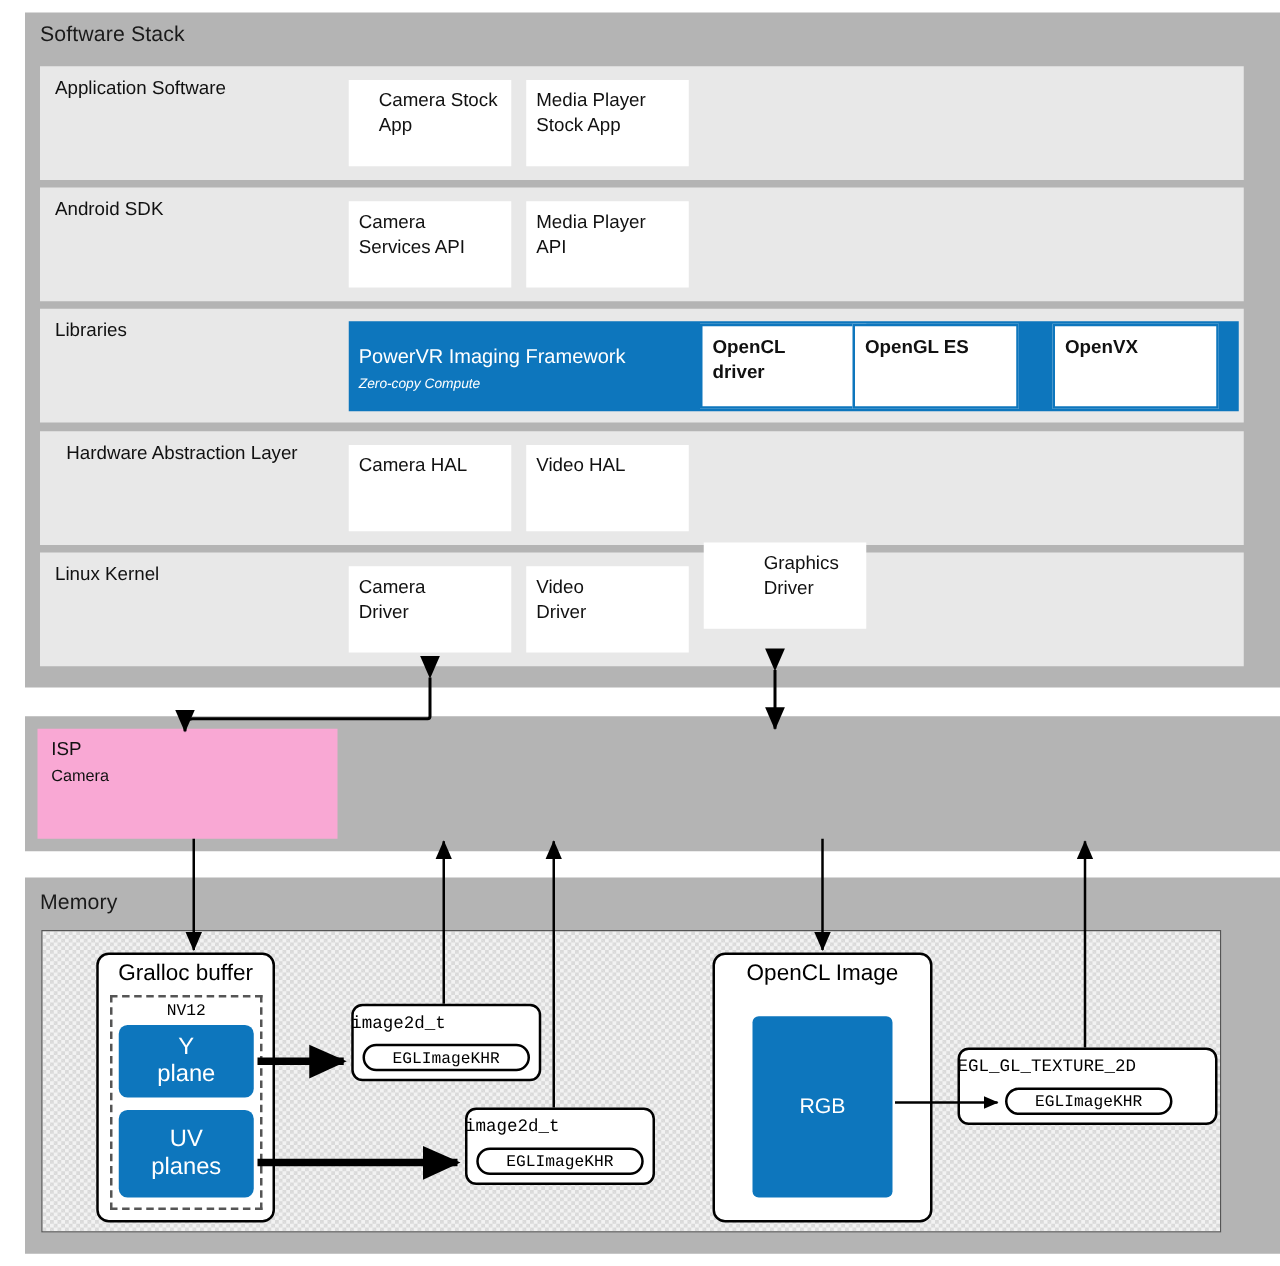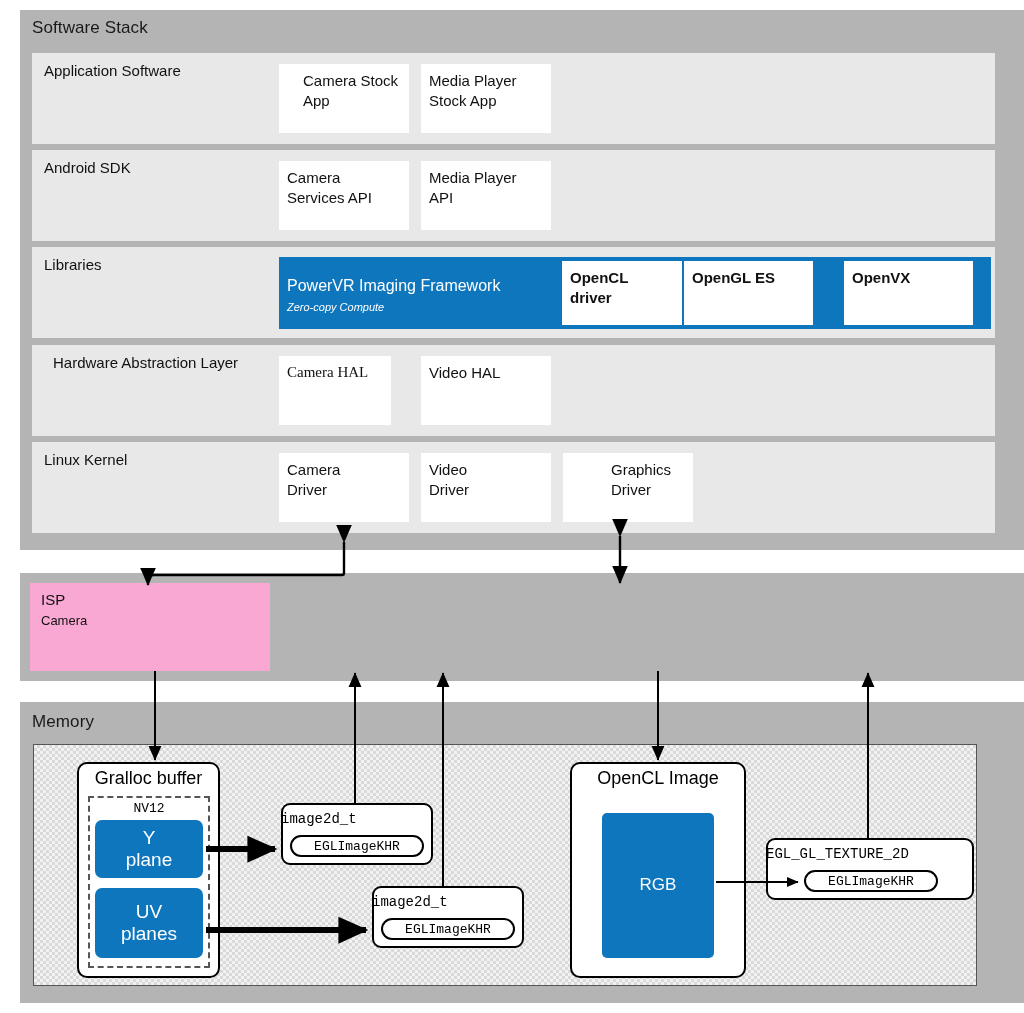--- a/index.html
+++ b/index.html
@@ -208,30 +208,30 @@
     <div class="bt2">Zero-copy Compute</div>
   </div>
 
   <div class="wbox bordered bold" style="left:560px;top:259px;width:133px;height:68px;">OpenCL
 driver</div>
   <div class="wbox bordered bold" style="left:682px;top:259px;width:133px;height:68px;">OpenGL ES</div>
   <div class="wbox bordered bold" style="left:842px;top:259px;width:133px;height:68px;">OpenVX</div>
 
   <div class="row" style="left:32px;top:345px;width:963px;height:91px;"></div>
   <div class="row-label" style="left:53px;top:354px;text-align:center;">Hardware Abstraction Layer</div>
-  <div class="wbox" style="left:279px;top:356px;width:112px;height:69px;font-family:Liberation Serif, serif;">Camera HAL</div>
+  <div class="wbox" style="left:279px;top:356px;width:130px;height:69px;">Camera HAL</div>
   <div class="wbox" style="left:421px;top:356px;width:130px;height:69px;">Video HAL</div>
 
   <div class="row" style="left:32px;top:442px;width:963px;height:91px;"></div>
   <div class="row-label" style="left:44px;top:451px;">Linux Kernel</div>
   <div class="wbox" style="left:279px;top:453px;width:130px;height:69px;">Camera
 Driver</div>
   <div class="wbox" style="left:421px;top:453px;width:130px;height:69px;">Video
 Driver</div>
-  <div class="wbox" style="left:563px;top:453px;width:130px;height:69px;padding-left:48px;">Graphics
+  <div class="wbox" style="left:563px;top:434px;width:130px;height:69px;padding-left:48px;">Graphics
 Driver</div>
 
   <div class="panel" style="left:20px;top:573px;width:1004px;height:108px;"></div>
   <div class="hwbox" style="left:30px;top:583px;width:240px;height:88px;">
     <div class="h1">ISP</div>
     <div class="h2">Camera</div>
   </div>
 
   <div class="panel" style="left:20px;top:702px;width:1004px;height:301px;"></div>
   <div class="panel-title" style="left:32px;top:712px;">Memory</div>

